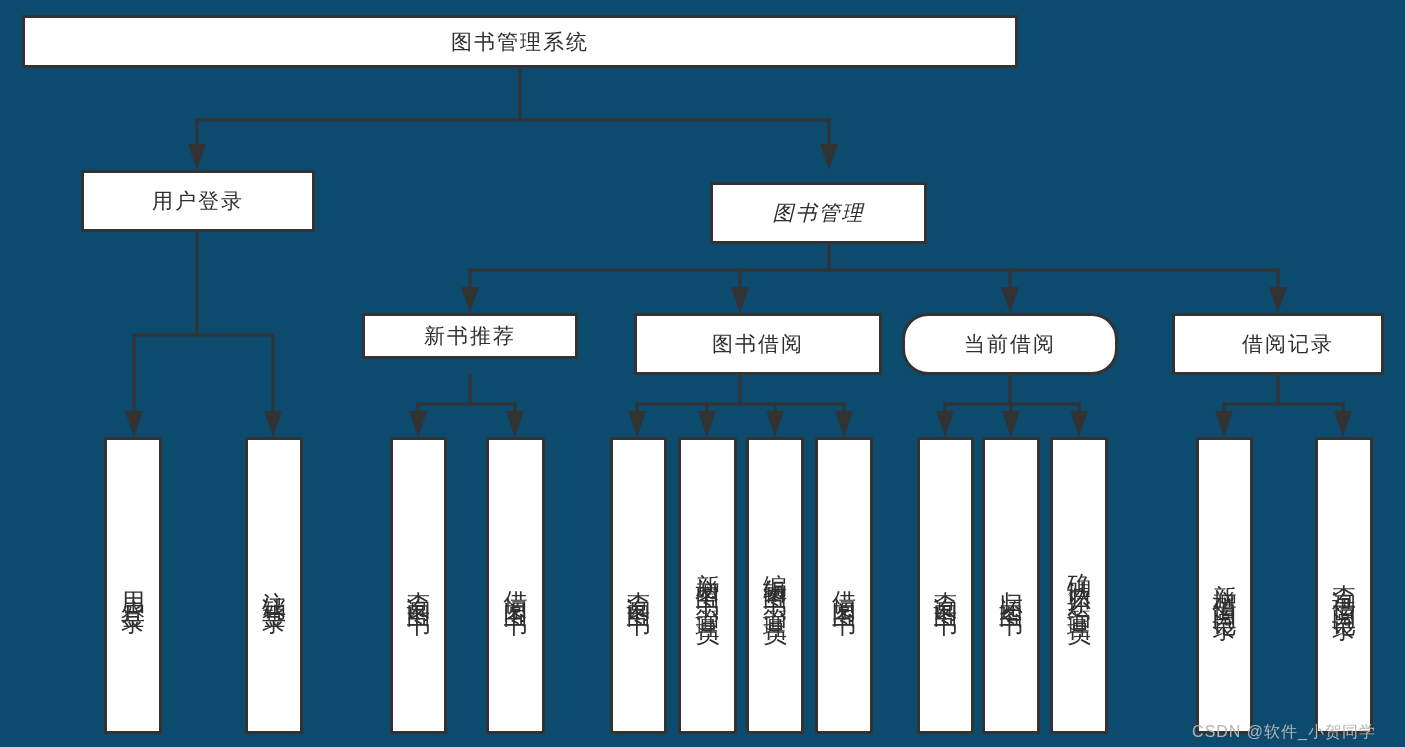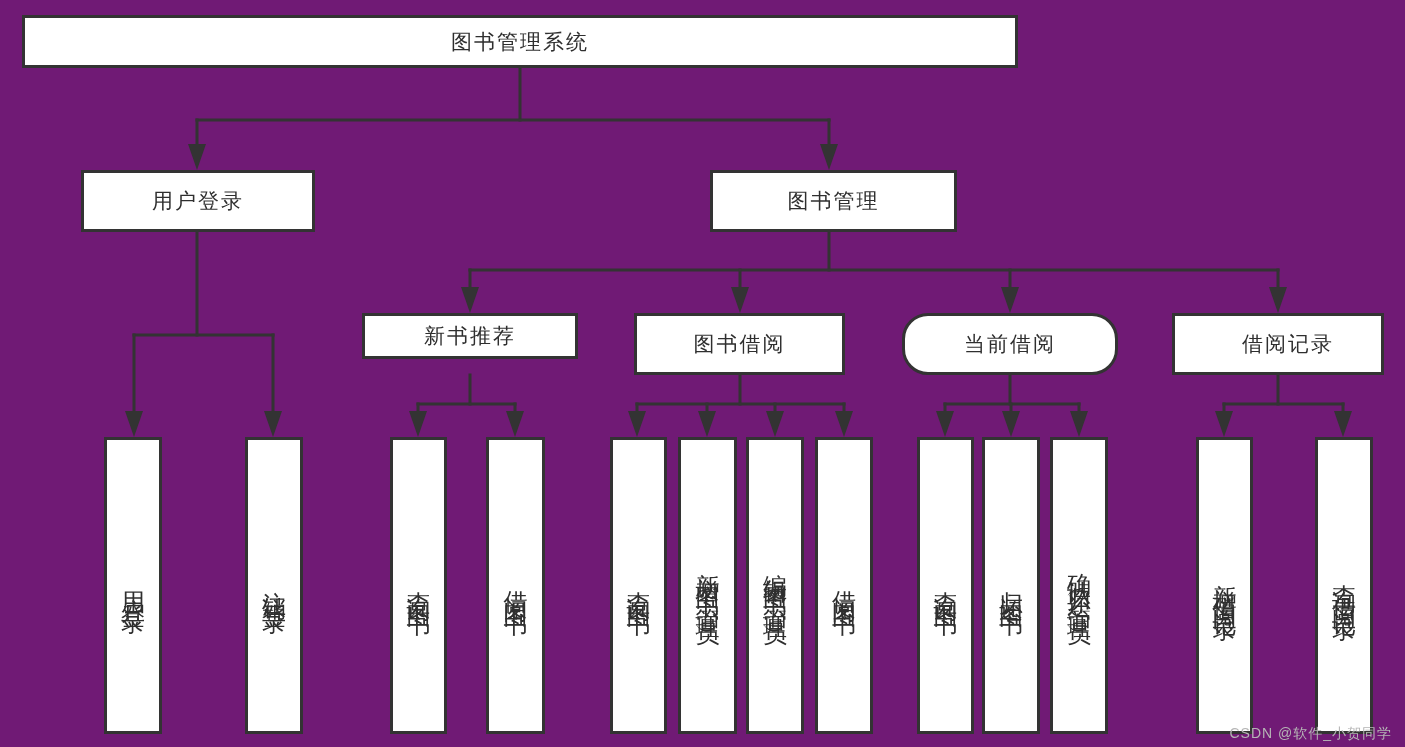--- a/index.html
+++ b/index.html
@@ -8,21 +8,21 @@
     width: 1405px;
     height: 747px;
     background: #ffffff;
     font-family: "Liberation Sans", sans-serif;
     overflow: hidden;
   }
   .canvas {
     position: relative;
     width: 1405px;
     height: 747px;
-    background: #701a75;
+    background: #0c4a6e;
   }
   svg.connectors {
     position: absolute;
     left: 0; top: 0;
     width: 1405px;
     height: 747px;
     pointer-events: none;
   }
   .node {
     position: absolute;
@@ -43,23 +43,23 @@
   .node.v span {
     writing-mode: vertical-rl;
     text-orientation: mixed;
     font-size: 24px;
     letter-spacing: 7px;
     line-height: 1;
     color: #2f2f2f;
   }
   .watermark {
     position: absolute;
-    right: 13px;
+    right: 29px;
     bottom: 4px;
-    font-size: 14px;
+    font-size: 16px;
     color: #b5b5b5;
     letter-spacing: 1px;
     white-space: nowrap;
   }
 </style>
 </head>
 <body>
 
 <div class="canvas">
 
@@ -129,28 +129,28 @@
     </g>
   </svg>
 
   <div class="node h" style="left:22px; top:15px; width:996px; height:53px;">
     <span>图书管理系统</span>
   </div>
 
   <div class="node h" style="left:81px; top:170px; width:234px; height:62px;">
     <span>用户登录</span>
   </div>
-  <div class="node h" style="left:710px; top:170px; width:247px; height:62px;">
+  <div class="node h" style="left:710px; top:182px; width:217px; height:62px;font-style:italic;">
     <span>图书管理</span>
   </div>
 
   <div class="node h" style="left:362px; top:313px; width:216px; height:46px;">
     <span>新书推荐</span>
   </div>
-  <div class="node h" style="left:634px; top:313px; width:211px; height:62px;">
+  <div class="node h" style="left:634px; top:313px; width:248px; height:62px;">
     <span>图书借阅</span>
   </div>
   <div class="node h" style="left:902px; top:313px; width:216px; height:62px;border-radius:26px;">
     <span>当前借阅</span>
   </div>
   <div class="node h" style="left:1172px; top:313px; width:212px; height:62px;padding-left:20px;">
     <span>借阅记录</span>
   </div>
 
   <div class="node v" style="left:104px; top:437px; width:58px; height:297px;">

